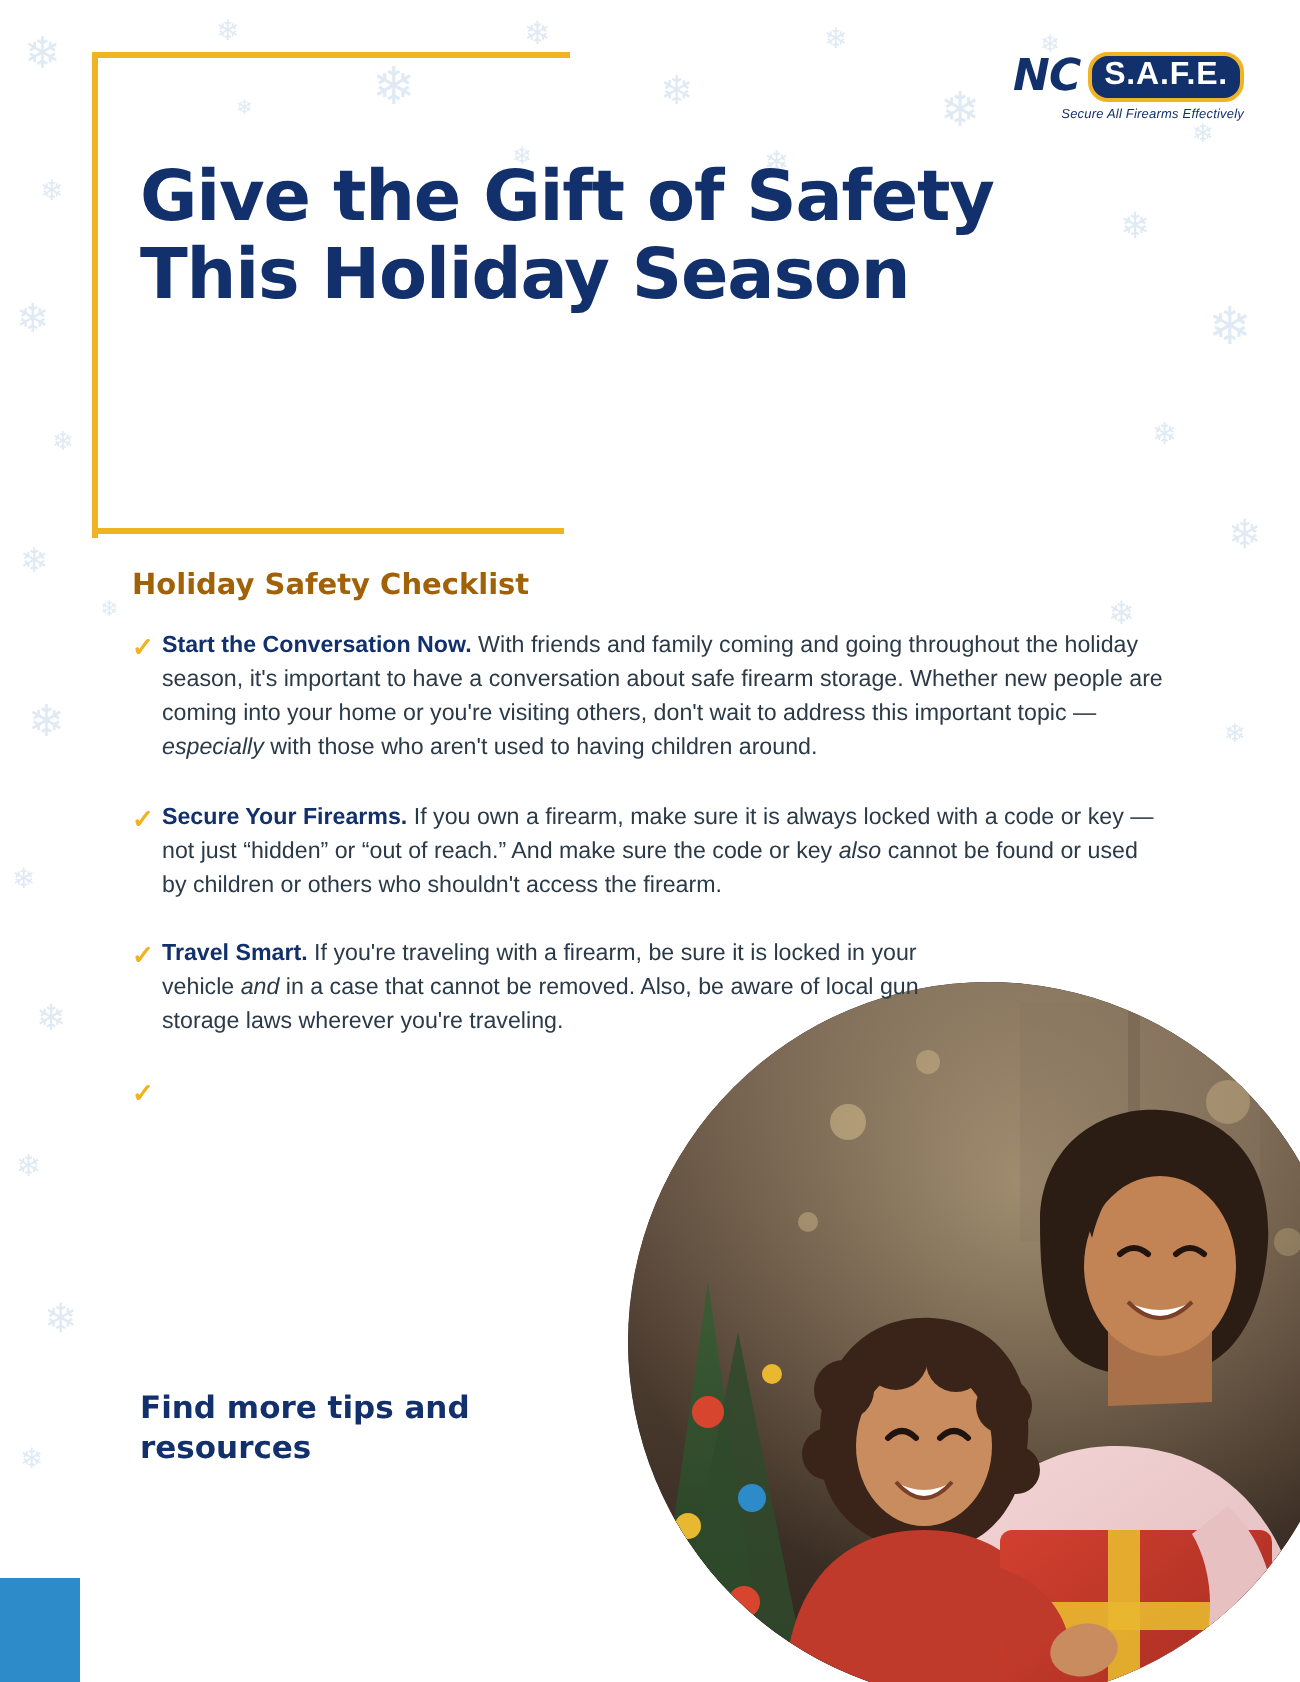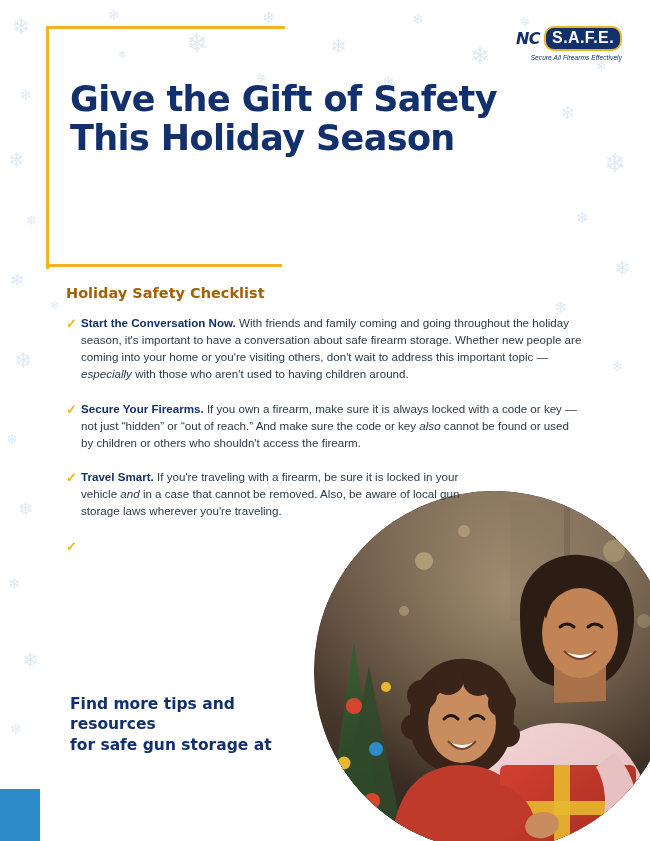--- a/index.html
+++ b/index.html
@@ -68,21 +68,21 @@
     z-index: 4;
   }
   .logo-row {
     display: flex;
     align-items: center;
     justify-content: flex-end;
     gap: 4px;
   }
   .logo-nc {
     font-family: "DejaVu Sans", sans-serif;
-    font-size: 16px;
+    font-size: 22px;
     font-weight: 700;
     font-style: italic;
     color: #12306b;
     letter-spacing: -0.5px;
   }
   .logo-safe {
     background: #12306b;
     color: #ffffff;
     font-size: 16px;
     font-weight: 700;
@@ -316,21 +316,20 @@
 
     <div class="check-item">
       <span class="check-mark">✓</span>
     </div>
 
   </div>
 
   <div class="cta">
     <p>
       <span>Find more tips and resources</span><br>
-      <span>for safe gun storage at</span>
     </p>
   </div>
 
   <div class="photo">
     <svg width="360" height="360" viewBox="0 0 360 360">
       <defs>
         <linearGradient id="bgroom" x1="0" y1="0" x2="0" y2="1">
           <stop offset="0%" stop-color="#6d5a4a"></stop>
           <stop offset="55%" stop-color="#4a3a2e"></stop>
           <stop offset="100%" stop-color="#2e241c"></stop>

